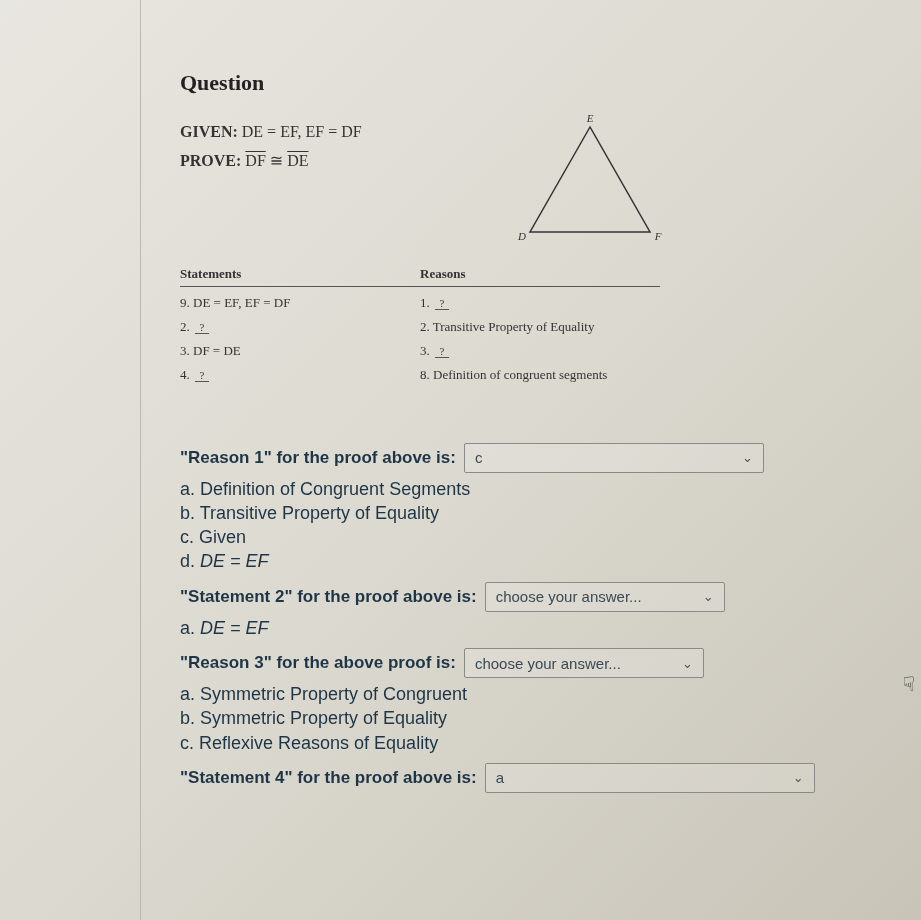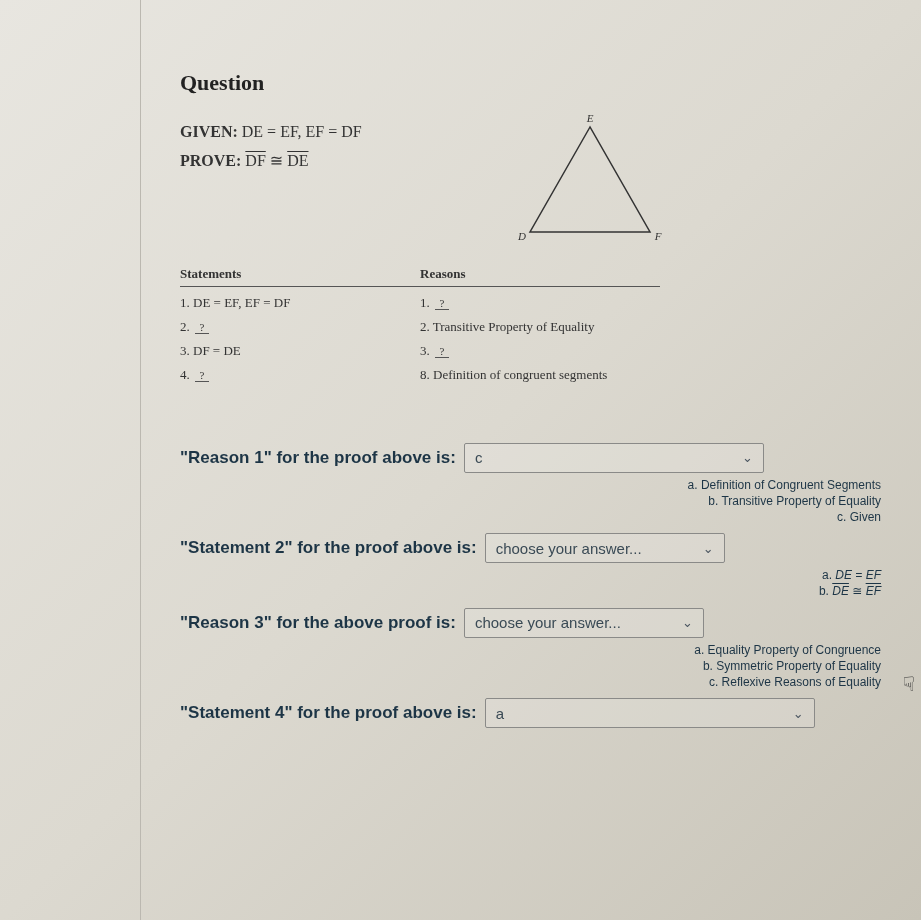--- a/index.html
+++ b/index.html
@@ -98,25 +98,24 @@
     font-family: Arial, sans-serif;
     border-radius: 2px;
   }
   .select-box.w1 { width: 300px; }
   .select-box.w2 { width: 240px; }
   .select-box.w3 { width: 240px; }
   .select-box.w4 { width: 330px; }
   .chev { color: #4a5560; font-size: 13px; }
   .opts {
     font-family: Arial, sans-serif;
-    font-size: 12px;
+    font-size: 18px;
     color: #1d3546;
     margin: 4px 0 8px 0;
     line-height: 1.35;
-    text-align: right;
   }
   .opts .it { font-style: italic; }
   .cursor {
     position: absolute;
     right: 6px;
     top: 672px;
     font-size: 20px;
     color: #333;
   }
 </style>
@@ -145,21 +144,21 @@
       <polygon points="80,15 20,120 140,120" fill="none" stroke="#333" stroke-width="1.5"></polygon>
       <text x="80" y="10" font-size="11" fill="#333" text-anchor="middle" font-style="italic">E</text>
       <text x="12" y="128" font-size="11" fill="#333" text-anchor="middle" font-style="italic">D</text>
       <text x="148" y="128" font-size="11" fill="#333" text-anchor="middle" font-style="italic">F</text>
     </svg>
   </div>
 
   <div class="proof-table">
     <div class="proof-col">
       <div class="proof-header">Statements</div>
-      <div class="proof-row">1. DE = EF, EF = DF</div>
+      <div class="proof-row">9. DE = EF, EF = DF</div>
       <div class="proof-row">
         <span>2.</span>
         <span class="blank">?</span>
       </div>
       <div class="proof-row">3. DF = DE</div>
       <div class="proof-row">
         <span>4.</span>
         <span class="blank">?</span>
       </div>
     </div>
@@ -184,43 +183,45 @@
       <span class="q-label">"Reason 1" for the proof above is:</span>
       <div class="select-box w1">
         <span>c</span>
         <span class="chev">⌄</span>
       </div>
     </div>
     <div class="opts">
       <div>a. Definition of Congruent Segments</div>
       <div>b. Transitive Property of Equality</div>
       <div>c. Given</div>
+      <div>
+        <span>d. </span><span class="it">DE = EF</span>
+      </div>
     </div>
 
     <div class="q-line">
       <span class="q-label">"Statement 2" for the proof above is:</span>
       <div class="select-box w2">
         <span>choose your answer...</span>
         <span class="chev">⌄</span>
       </div>
     </div>
     <div class="opts">
       <div><span>a. </span><span class="it">DE = EF</span></div>
-      <div><span>b. </span><span class="overline it">DE</span><span> ≅ </span><span class="overline it">EF</span></div>
     </div>
 
     <div class="q-line">
       <span class="q-label">"Reason 3" for the above proof is:</span>
       <div class="select-box w3">
         <span>choose your answer...</span>
         <span class="chev">⌄</span>
       </div>
     </div>
     <div class="opts">
-      <div>a. Equality Property of Congruence</div>
+      <div>a. Symmetric Property of Congruent</div>
       <div>b. Symmetric Property of Equality</div>
       <div>c. Reflexive Reasons of Equality</div>
     </div>
 
     <div class="q-line">
       <span class="q-label">"Statement 4" for the proof above is:</span>
       <div class="select-box w4">
         <span>a</span>
         <span class="chev">⌄</span>
       </div>

